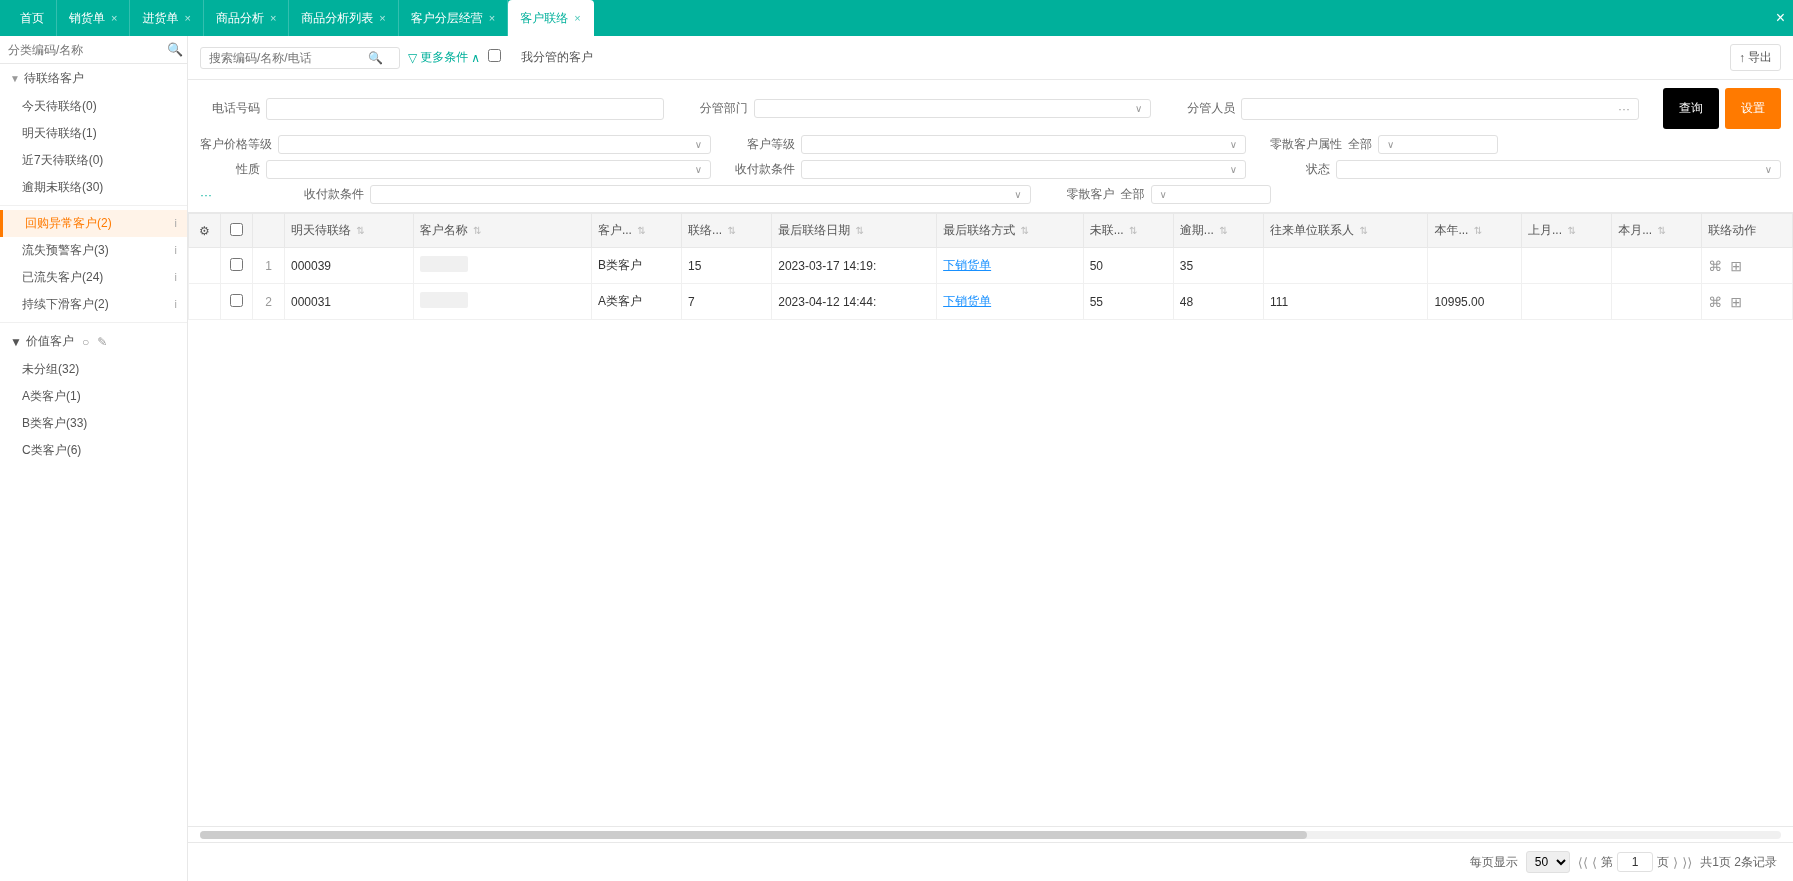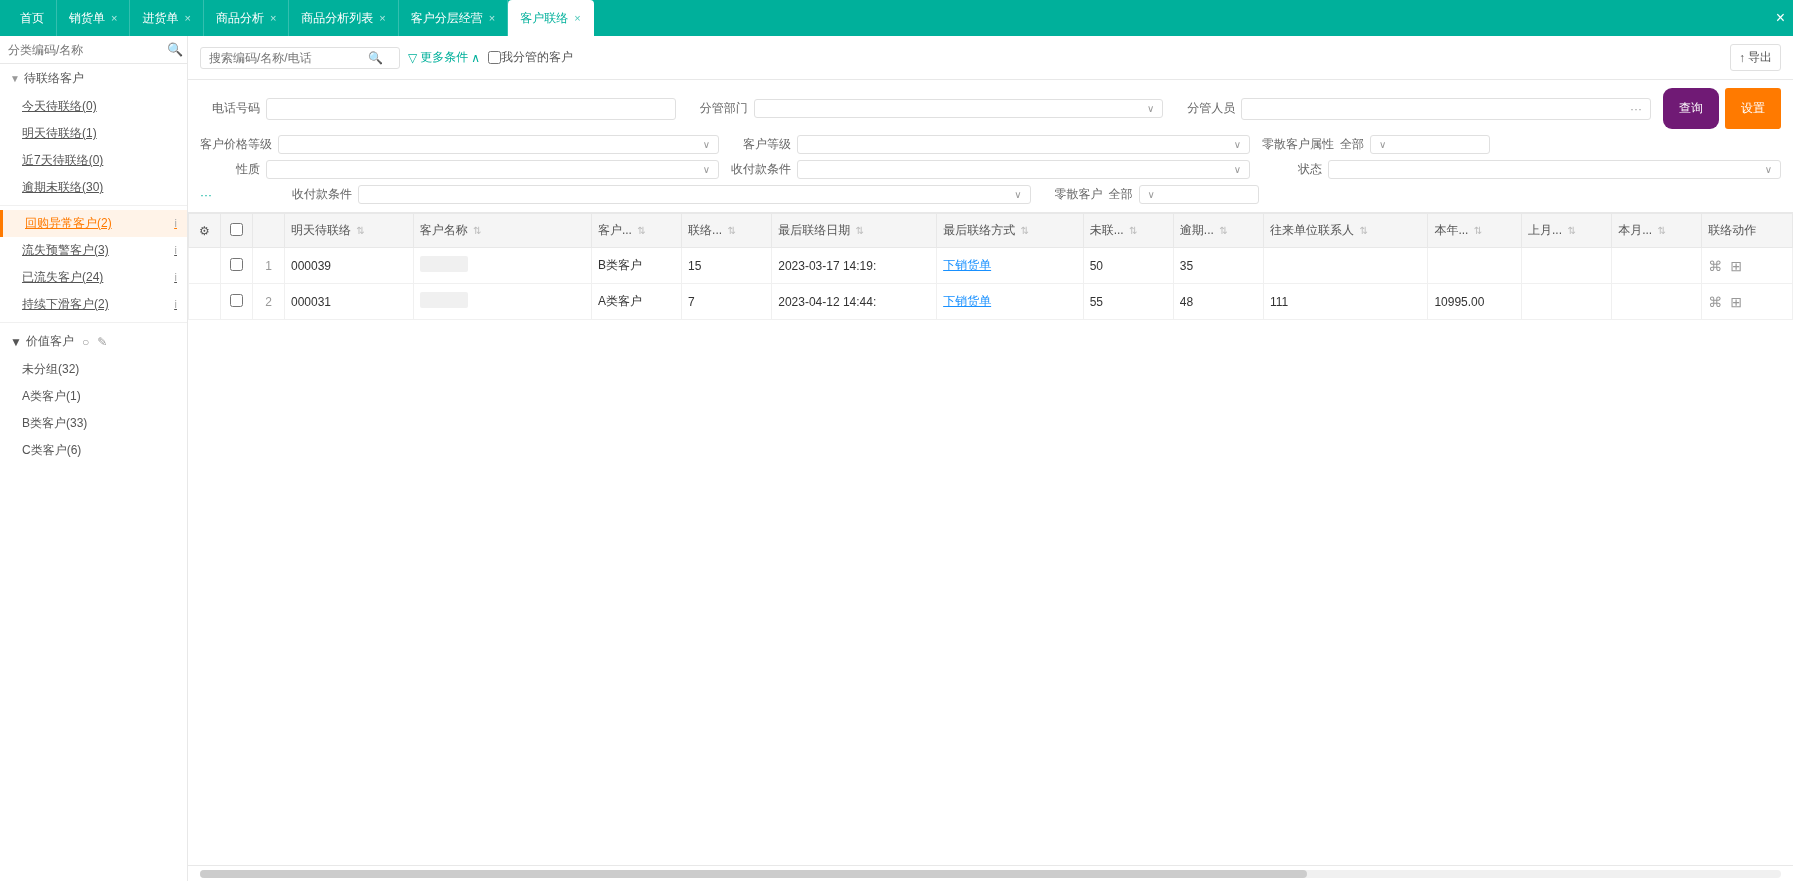--- a/index.html
+++ b/index.html
@@ -59,21 +59,21 @@
     .sidebar-group-header {
       display: flex; align-items: center; gap: 4px;
       padding: 6px 10px; color: #555; cursor: pointer;
     }
     .sidebar-group-header .arrow { font-size: 10px; color: #999; }
     .sidebar-group-header .label { font-size: 12px; }
 
     .sidebar-item {
       padding: 5px 10px 5px 22px;
       color: #555; cursor: pointer; font-size: 12px;
-      display: flex; align-items: flex-start; justify-content: space-between; text-decoration: underline;
+      display: flex; align-items: flex-start; justify-content: space-between;
     }
     .sidebar-item.active { background: #fff3e8; color: #ff7a00; }
     .sidebar-item .item-label { flex: 1; }
     .sidebar-item .item-icon { color: #aaa; font-size: 11px; margin-left: 4px; }
 
     .sidebar-divider { height: 1px; background: #f0f0f0; margin: 4px 0; }
 
     .sidebar-value-header {
       display: flex; align-items: center; gap: 4px;
       padding: 6px 10px; color: #555;
@@ -119,37 +119,37 @@
       border: 1px solid #e0e0e0; border-radius: 3px;
       padding: 3px 8px; gap: 4px; min-width: 200px;
     }
     .search-input-box input { border: none; outline: none; font-size: 12px; min-width: 150px; }
     .search-icon-btn { color: #999; cursor: pointer; }
     .more-conditions {
       display: flex; align-items: center; gap: 3px;
       color: #00b09b; cursor: pointer; font-size: 12px;
     }
     .my-customers-check {
-      display: flex; align-items: center; gap: 0;
+      display: flex; align-items: flex-start; gap: 20px;
       font-size: 12px; color: #555; cursor: pointer;
     }
     .my-customers-check input { cursor: pointer; }
     .export-btn {
       margin-left: auto; display: flex; align-items: center; gap: 3px;
       color: #555; cursor: pointer; font-size: 12px;
       padding: 4px 8px; border: 1px solid #e0e0e0; border-radius: 3px;
     }
 
     
     .filter-area {
       background: white; padding: 8px 12px;
       border-bottom: 1px solid #e8e8e8;
     }
     .filter-row {
-      display: flex; align-items: center; gap: 12px;
+      display: flex; align-items: center; gap: 24px;
       margin-bottom: 6px;
     }
     .filter-row:last-child { margin-bottom: 0; }
     .filter-item {
       display: flex; align-items: center; gap: 6px;
       flex: 1;
     }
     .filter-label { color: #666; white-space: nowrap; font-size: 12px; min-width: 60px; text-align: right; }
     .filter-select {
       flex: 1; display: flex; align-items: center; justify-content: space-between;
@@ -157,22 +157,22 @@
       padding: 3px 8px; cursor: pointer; background: white; min-width: 120px;
     }
     .filter-select .chevron { color: #999; font-size: 10px; }
     .filter-input {
       flex: 1; border: 1px solid #e0e0e0; border-radius: 3px;
       padding: 3px 8px; font-size: 12px; outline: none; min-width: 120px;
     }
     .filter-inline-label { color: #666; font-size: 12px; white-space: nowrap; }
     .action-btns { display: flex; gap: 6px; }
     .btn-query {
-      background: #701a75; color: white; border: none;
-      border-radius: 9px; padding: 5px 16px; cursor: pointer; font-size: 12px;
+      background: #000000; color: white; border: none;
+      border-radius: 3px; padding: 5px 16px; cursor: pointer; font-size: 12px;
     }
     .btn-settings {
       background: #ff7a00; color: white; border: none;
       border-radius: 3px; padding: 12px 16px; cursor: pointer; font-size: 12px;
     }
 
     
     .table-container {
       flex: 1; overflow: auto; background: white;
     }
@@ -569,15 +569,31 @@
         </tbody>
       </table>
     </div>
 
     <div class="scrollbar-area">
       <div class="scrollbar-track">
         <div class="scrollbar-thumb"></div>
       </div>
     </div>
 
+    <div class="pagination">
+      <span class="pagination-label">每页显示</span>
+      <select class="pagination-select">
+        <option>50</option>
+      </select>
+      <div class="pagination-nav">
+        <span class="nav-btn">⟨⟨</span>
+        <span class="nav-btn">⟨</span>
+        <span class="pagination-label">第</span>
+        <input class="page-num" type="text" value="1" style="width: 36px; text-align: center; border: 1px solid rgb(224, 224, 224); border-radius: 3px; font-size: 12px;">
+        <span class="pagination-label">页</span>
+        <span class="nav-btn">⟩</span>
+        <span class="nav-btn">⟩⟩</span>
+      </div>
+      <span class="pagination-total">共1页 2条记录</span>
+    </div>
 
   </div>
 </div>
 
 </body></html>

